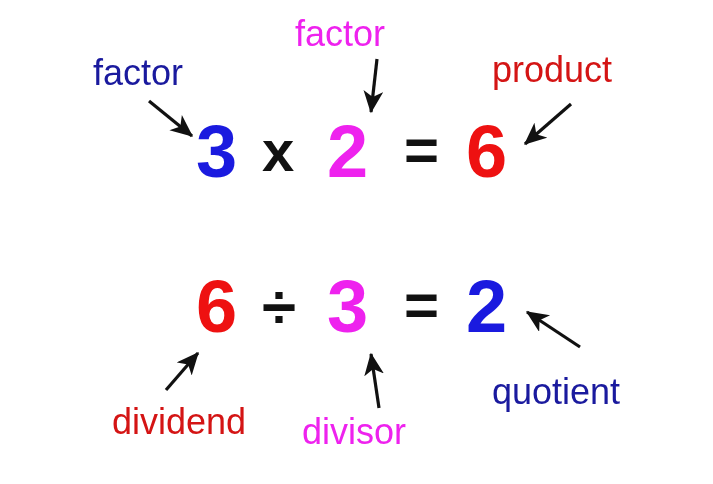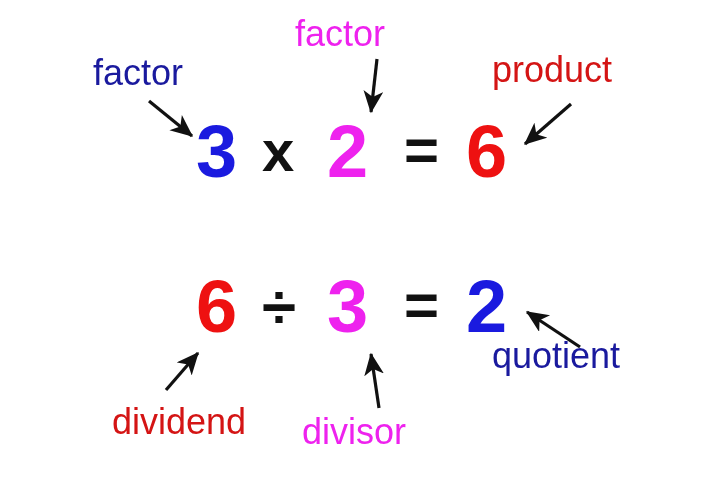--- a/index.html
+++ b/index.html
@@ -63,21 +63,21 @@
   #mul-c     { left: 466px; top: 115px; font-size: 74px; }
 
   
   #div-a     { left: 196px; top: 270px; font-size: 74px; }
   #div-obel  { left: 262px; top: 276px; font-size: 62px; }
   #div-b     { left: 327px; top: 270px; font-size: 74px; }
   #div-eq    { left: 404px; top: 275px; font-size: 60px; }
   #div-c     { left: 466px; top: 270px; font-size: 74px; }
 
   
-  #label-quotient { left: 492px; top: 338px; font-size: 36px; }
+  #label-quotient { left: 492px; top: 374px; font-size: 36px; }
   #label-dividend { left: 88px;  top: 404px; font-size: 36px; }
   #label-divisor  { left: 302px; top: 414px; font-size: 36px; }
 </style>
 </head>
 <body>
 
 <div id="canvas">
 
   <svg id="arrows" viewBox="0 0 713 484" width="713" height="484" xmlns="http://www.w3.org/2000/svg">
     <defs>

